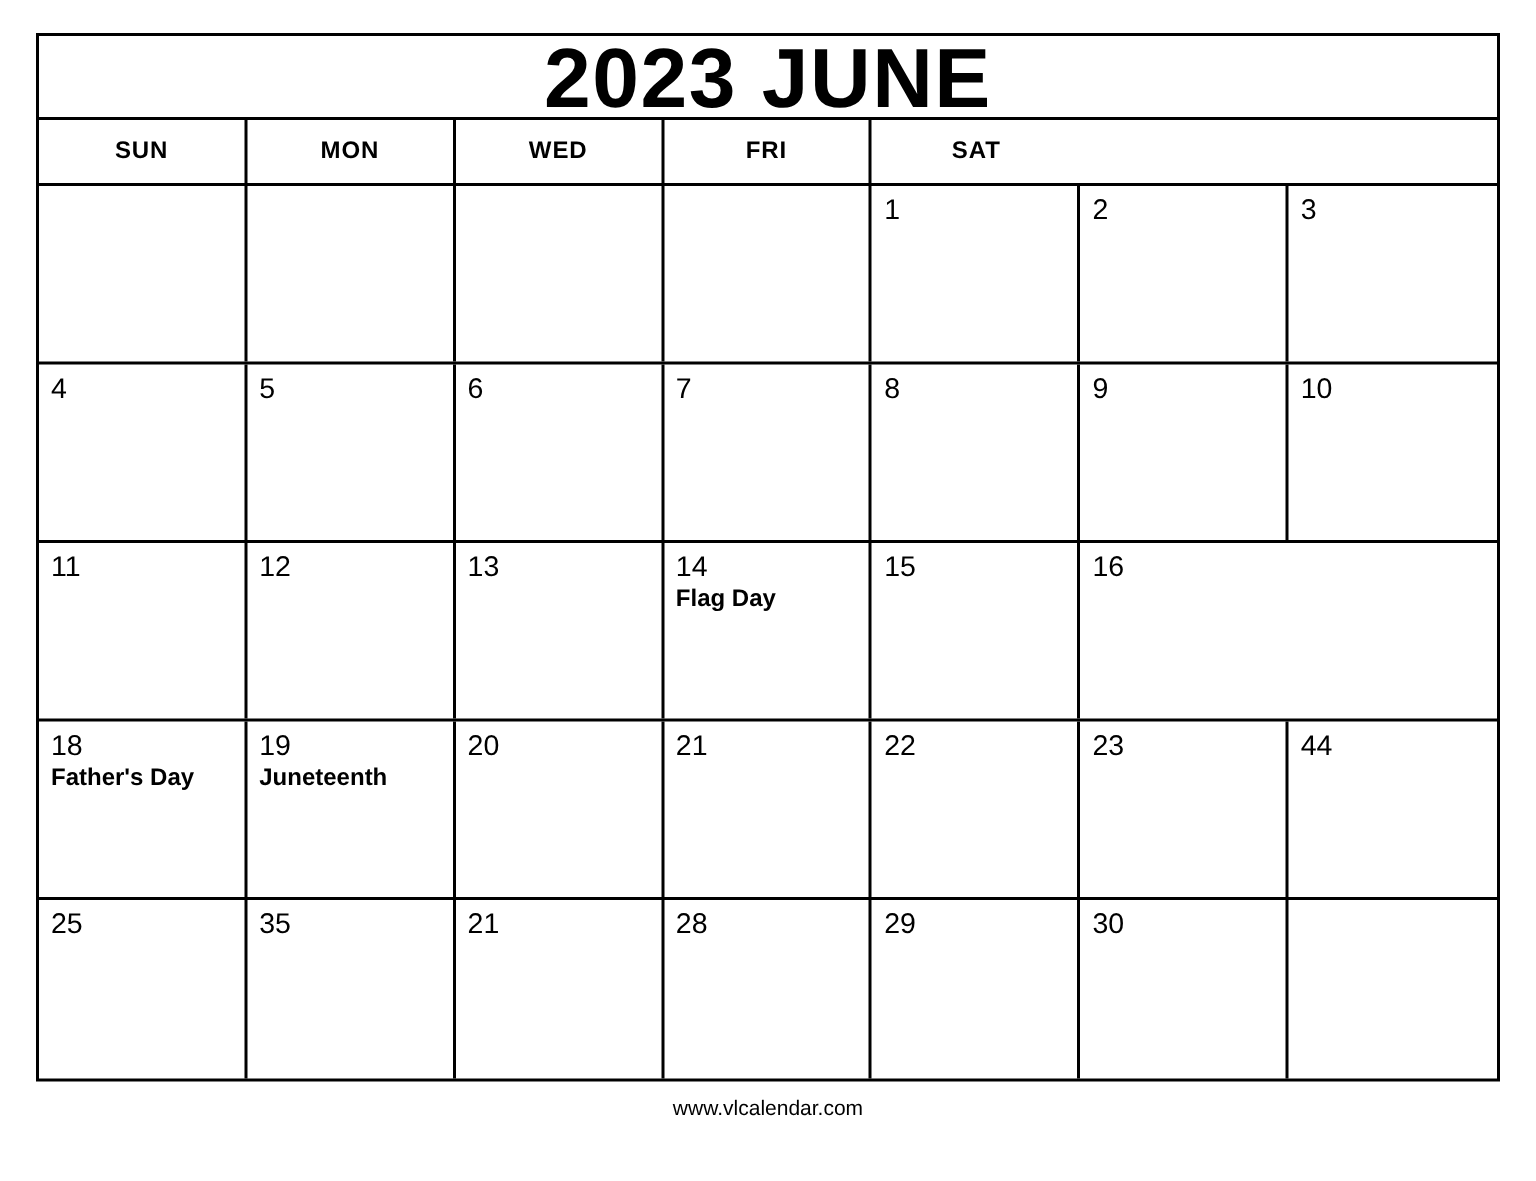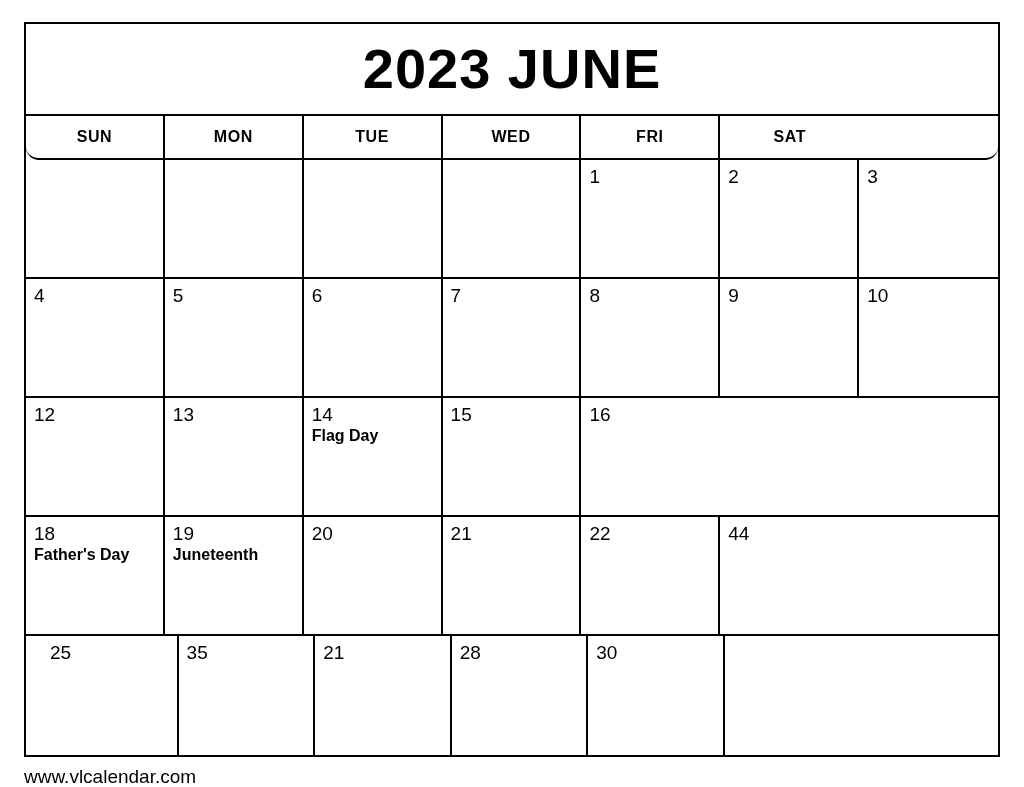--- a/index.html
+++ b/index.html
@@ -21,41 +21,39 @@
     box-sizing: border-box;
     padding: 22px 24px 0 24px;
   }
   .calendar {
     width: 976px;
     border: 2px solid #000000;
     box-sizing: border-box;
     background: #ffffff;
   }
   .title-bar {
-    height: 92px;
+    height: 56px;
     border-bottom: 2px solid #000000;
     display: flex;
-    align-items: center;
     justify-content: center;
     box-sizing: border-box;
   }
   .title-text {
     font-size: 56px;
     font-weight: bold;
     letter-spacing: 1px;
     line-height: 1;
     font-family: "Liberation Sans", sans-serif;
   }
   .weekdays {
     display: grid;
     grid-template-columns: repeat(7, 1fr);
     height: 44px;
     border-bottom: 2px solid #000000;
     box-sizing: border-box;
-    border-radius: 13px;
   }
   .weekday {
     display: flex;
     align-items: center;
     justify-content: center;
     font-size: 16px;
     font-weight: bold;
     letter-spacing: 0.6px;
     border-right: 2px solid #000000;
     box-sizing: border-box;
@@ -65,21 +63,20 @@
   }
   .week {
     display: grid;
     grid-template-columns: repeat(7, 1fr);
     height: 119px;
     border-bottom: 2px solid #000000;
     box-sizing: border-box;
   }
   .week:last-child {
     border-bottom: none;
-    margin-left: 16px;
   }
   .day-cell {
     position: relative;
     border-right: 2px solid #000000;
     box-sizing: border-box;
     padding: 6px 8px 0 8px;
     overflow: hidden;
   }
   .day-cell:last-child {
     border-right: none;
@@ -90,38 +87,38 @@
     font-weight: normal;
   }
   .day-event {
     font-size: 16px;
     line-height: 16px;
     margin-top: 2px;
     font-weight: bold;
   }
   .footer {
     width: 976px;
-    font-size: 19px;
+    text-align: center;
+    font-size: 14px;
     margin-top: 9px;
   }
 </style>
 </head>
 <body>
 
 <div class="page">
   <div class="calendar">
 
     <div class="title-bar">
       <div class="title-text">2023 JUNE</div>
     </div>
 
     <div class="weekdays">
       <div class="weekday">SUN</div>
       <div class="weekday">MON</div>
-      <div class="weekday">TUE</div>
       <div class="weekday">WED</div>
       <div class="weekday">FRI</div>
       <div class="weekday">SAT</div>
     </div>
 
     <div class="week">
       <div class="day-cell">
         <div class="day-num"></div>
         <div class="day-event"></div>
       </div>
@@ -177,20 +174,24 @@
         <div class="day-event"></div>
       </div>
       <div class="day-cell">
         <div class="day-num">10</div>
         <div class="day-event"></div>
       </div>
     </div>
 
     <div class="week">
       <div class="day-cell">
+        <div class="day-num">11</div>
+        <div class="day-event"></div>
+      </div>
+      <div class="day-cell">
         <div class="day-num">12</div>
         <div class="day-event"></div>
       </div>
       <div class="day-cell">
         <div class="day-num">13</div>
         <div class="day-event"></div>
       </div>
       <div class="day-cell">
         <div class="day-num">14</div>
         <div class="day-event">Flag Day</div>
@@ -220,40 +221,48 @@
       </div>
       <div class="day-cell">
         <div class="day-num">21</div>
         <div class="day-event"></div>
       </div>
       <div class="day-cell">
         <div class="day-num">22</div>
         <div class="day-event"></div>
       </div>
       <div class="day-cell">
+        <div class="day-num">23</div>
+        <div class="day-event"></div>
+      </div>
+      <div class="day-cell">
         <div class="day-num">44</div>
         <div class="day-event"></div>
       </div>
     </div>
 
     <div class="week">
       <div class="day-cell">
         <div class="day-num">25</div>
         <div class="day-event"></div>
       </div>
       <div class="day-cell">
         <div class="day-num">35</div>
         <div class="day-event"></div>
       </div>
       <div class="day-cell">
         <div class="day-num">21</div>
         <div class="day-event"></div>
       </div>
       <div class="day-cell">
         <div class="day-num">28</div>
+        <div class="day-event"></div>
+      </div>
+      <div class="day-cell">
+        <div class="day-num">29</div>
         <div class="day-event"></div>
       </div>
       <div class="day-cell">
         <div class="day-num">30</div>
         <div class="day-event"></div>
       </div>
       <div class="day-cell">
         <div class="day-num"></div>
         <div class="day-event"></div>
       </div>

